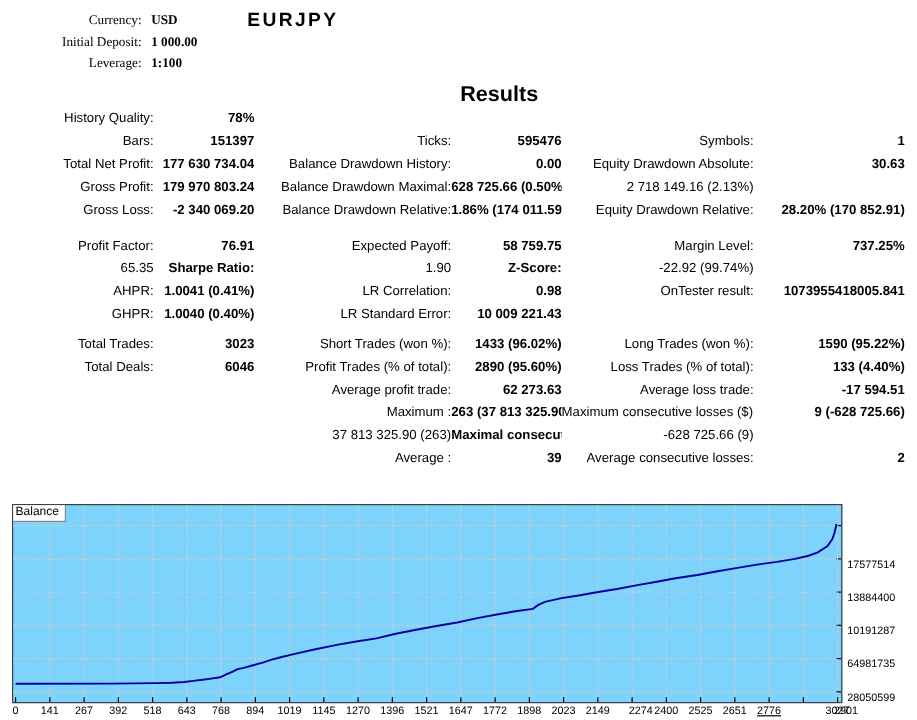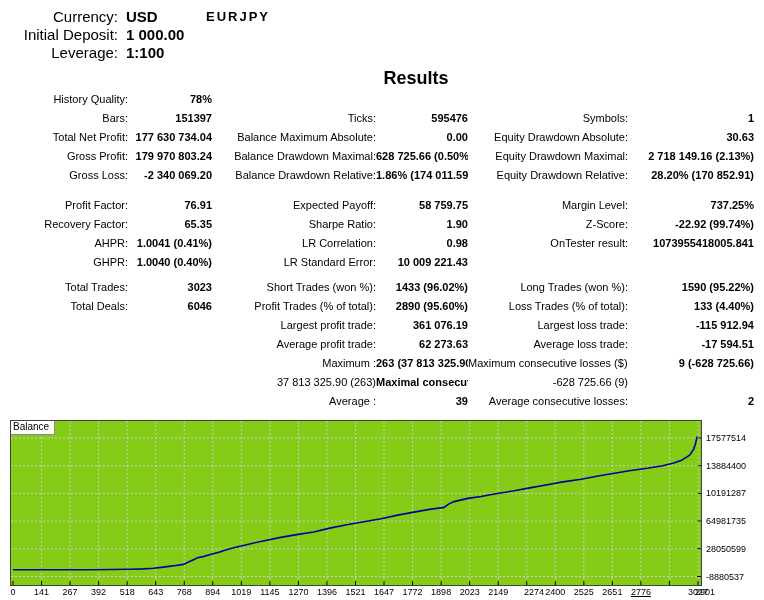--- a/index.html
+++ b/index.html
@@ -2,41 +2,41 @@
 <html><head>
 <meta charset="utf-8">
 <style>
   html,body{margin:0;padding:0;}
   body{
     width:764px;height:600px;position:relative;overflow:hidden;
     background:#ffffff;color:#000;
     font-family:"Liberation Sans",sans-serif;
   }
   
-  .hdr-row{position:absolute;left:0;width:300px;height:18px;font-size:15px;line-height:18px;}
+  .hdr-row{position:absolute;left:0;width:300px;height:18px;font-size:11px;line-height:18px;font-family:Liberation Serif, serif;}
   .hdr-label{position:absolute;left:0;width:118px;text-align:right;}
   .hdr-value{position:absolute;left:126px;font-weight:bold;}
-  #symbol-title{position:absolute;left:206px;top:9px;font-size:13px;font-weight:bold;letter-spacing:2px;}
+  #symbol-title{position:absolute;left:206px;top:9px;font-size:16px;font-weight:bold;letter-spacing:2px;}
   #results-title{position:absolute;top:68px;left:0;width:744px;text-align:center;font-size:18px;font-weight:bold;padding-left:44px;}
   
   #stats{position:absolute;top:90px;left:0;width:754px;}
   .stat-row{display:flex;height:19px;line-height:19px;font-size:11px;}
   .stat-row>div{overflow:hidden;white-space:nowrap;text-align:right;}
   .stat-row>div:nth-child(1){width:128px;}
   .stat-row>div:nth-child(2){width:84px;font-weight:bold;}
   .stat-row>div:nth-child(3){width:164px;}
   .stat-row>div:nth-child(4){width:92px;font-weight:bold;}
   .stat-row>div:nth-child(5){width:160px;}
   .stat-row>div:nth-child(6){width:126px;font-weight:bold;}
   
-  #chart{position:absolute;left:10px;top:420px;width:690px;height:164px;border:1px solid #404040;background:#84cc16;}
+  #chart{position:absolute;left:10px;top:420px;width:690px;height:164px;border:1px solid #404040;background:#7dd3fc;}
   #chart svg{position:absolute;left:0;top:0;}
   #chart-legend{position:absolute;left:0;top:0;font-size:10px;line-height:12px;padding:0 5px 1px 2px;
     border-right:1px solid #8a8a8a;border-bottom:1px solid #8a8a8a;background:#fff;z-index:2;}
-  .y-label{position:absolute;left:706px;width:58px;font-size:9px;height:10px;line-height:10px;text-align:left;overflow:hidden;white-space:nowrap;}
+  .y-label{position:absolute;left:706px;width:58px;font-size:9px;height:10px;line-height:10px;text-align:left;overflow:hidden;white-space:nowrap;margin-top:32px;}
   .x-label{position:absolute;top:587px;width:34px;height:10px;line-height:10px;font-size:9px;text-align:center;}
 </style>
 </head>
 <body>
 
 <div class="hdr-row" style="top:8px">
   <span class="hdr-label">Currency:</span>
   <span class="hdr-value">USD</span>
 </div>
 <div class="hdr-row" style="top:26px">
@@ -63,52 +63,50 @@
       <div>Bars:</div>
       <div>151397</div>
       <div>Ticks:</div>
       <div>595476</div>
       <div>Symbols:</div>
       <div>1</div>
     </div>
     <div class="stat-row">
       <div>Total Net Profit:</div>
       <div>177 630 734.04</div>
-      <div>Balance Maximum Absolute:</div>
+      <div>Balance Drawdown History:</div>
       <div>0.00</div>
       <div>Equity Drawdown Absolute:</div>
       <div>30.63</div>
     </div>
     <div class="stat-row">
       <div>Gross Profit:</div>
       <div>179 970 803.24</div>
       <div>Balance Drawdown Maximal:</div>
       <div>628 725.66 (0.50%)</div>
-      <div>Equity Drawdown Maximal:</div>
       <div>2 718 149.16 (2.13%)</div>
     </div>
     <div class="stat-row">
       <div>Gross Loss:</div>
       <div>-2 340 069.20</div>
       <div>Balance Drawdown Relative:</div>
       <div>1.86% (174 011.59)</div>
       <div>Equity Drawdown Relative:</div>
       <div>28.20% (170 852.91)</div>
     </div>
     <div style="height: 11px;"></div>
     <div class="stat-row">
       <div>Profit Factor:</div>
       <div>76.91</div>
       <div>Expected Payoff:</div>
       <div>58 759.75</div>
       <div>Margin Level:</div>
       <div>737.25%</div>
     </div>
     <div class="stat-row">
-      <div>Recovery Factor:</div>
       <div>65.35</div>
       <div>Sharpe Ratio:</div>
       <div>1.90</div>
       <div>Z-Score:</div>
       <div>-22.92 (99.74%)</div>
     </div>
     <div class="stat-row">
       <div>AHPR:</div>
       <div>1.0041 (0.41%)</div>
       <div>LR Correlation:</div>
@@ -133,28 +131,20 @@
       <div>Long Trades (won %):</div>
       <div>1590 (95.22%)</div>
     </div>
     <div class="stat-row">
       <div>Total Deals:</div>
       <div>6046</div>
       <div>Profit Trades (% of total):</div>
       <div>2890 (95.60%)</div>
       <div>Loss Trades (% of total):</div>
       <div>133 (4.40%)</div>
-    </div>
-    <div class="stat-row">
-      <div></div>
-      <div></div>
-      <div>Largest profit trade:</div>
-      <div>361 076.19</div>
-      <div>Largest loss trade:</div>
-      <div>-115 912.94</div>
     </div>
     <div class="stat-row">
       <div></div>
       <div></div>
       <div>Average profit trade:</div>
       <div>62 273.63</div>
       <div>Average loss trade:</div>
       <div>-17 594.51</div>
     </div>
     <div class="stat-row">

